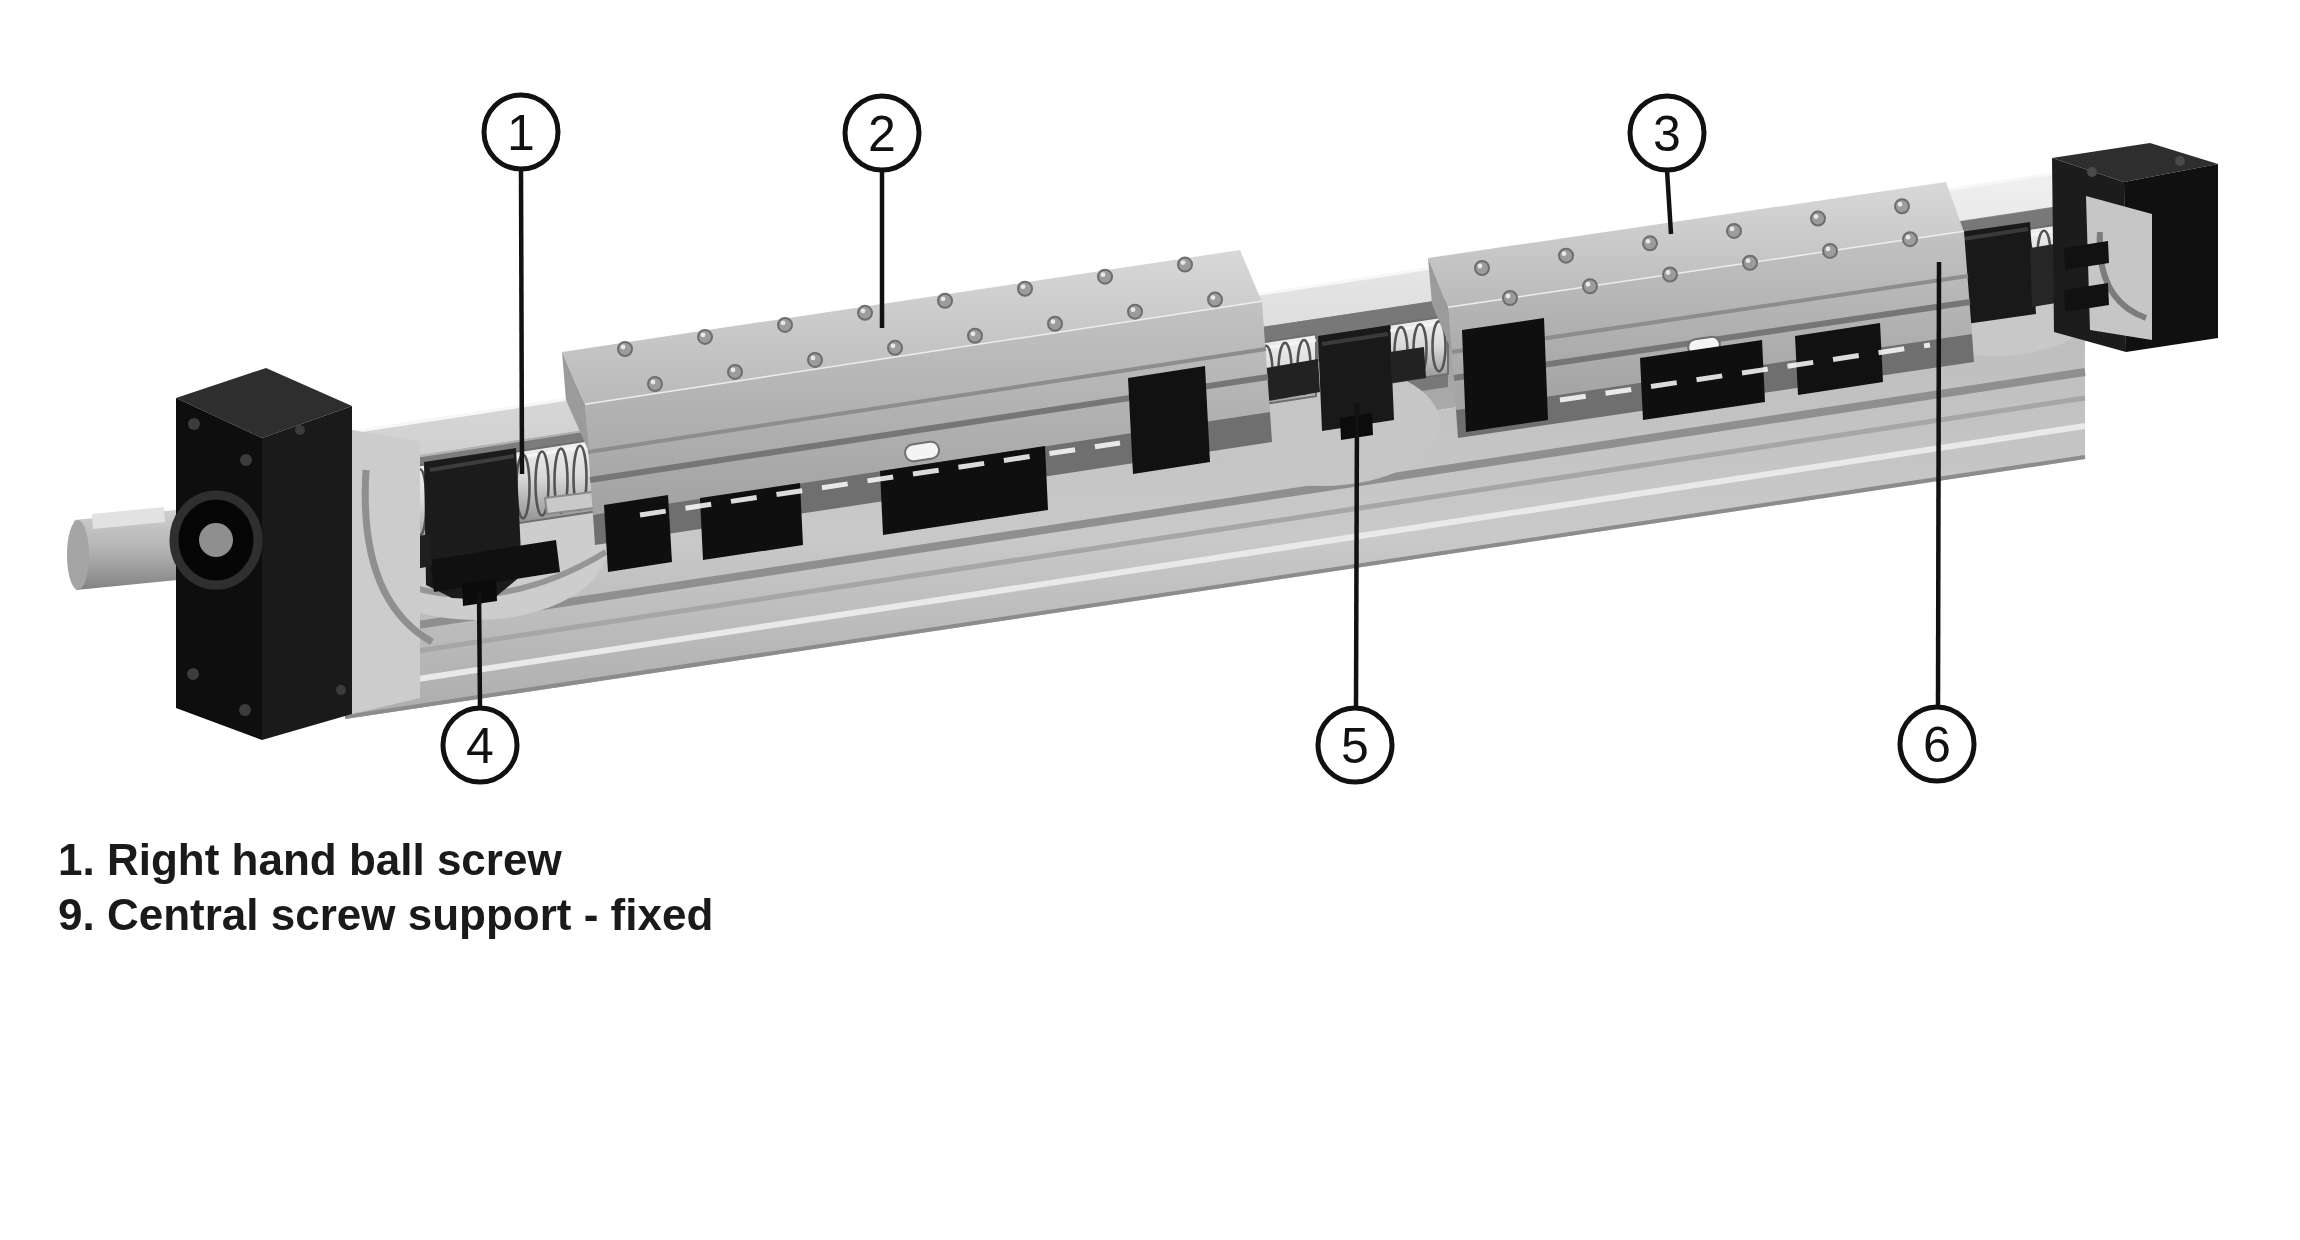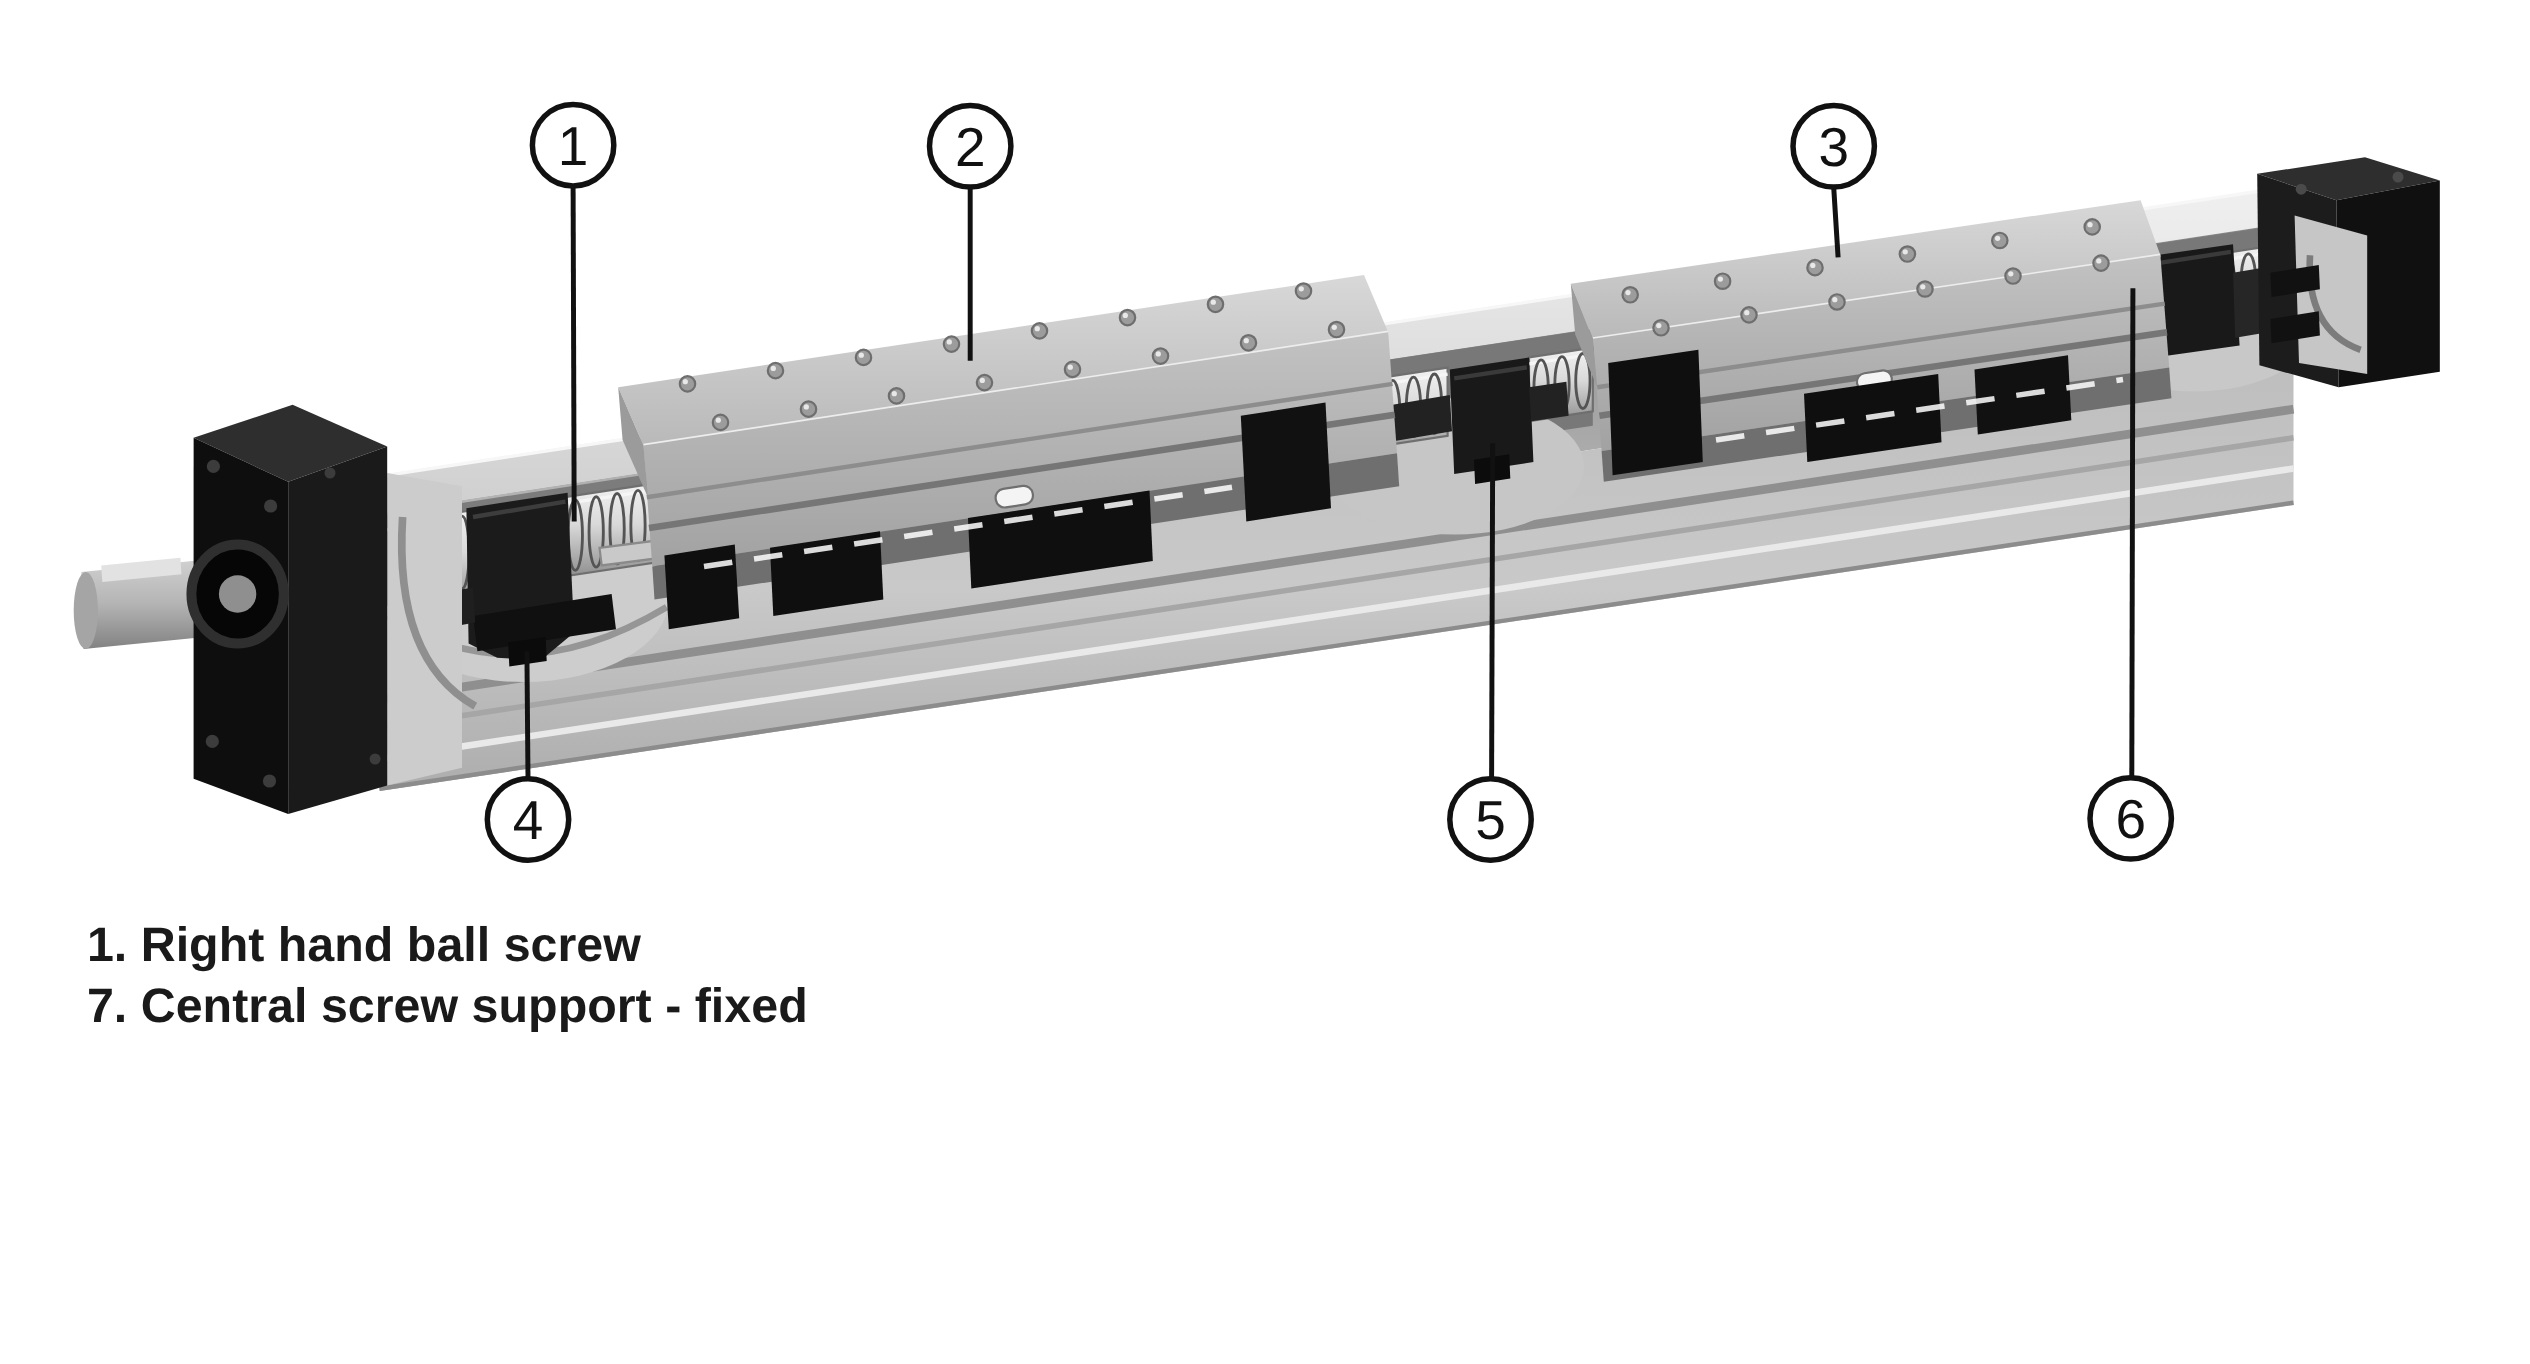--- a/index.html
+++ b/index.html
@@ -6,21 +6,21 @@
   #stage{
     position:relative;
     width:2300px;height:1240px;
     background:#ffffff;
     font-family:"Liberation Sans", sans-serif;
     overflow:hidden;
   }
   #diagram-svg{position:absolute;left:0;top:0;width:2300px;height:1240px;}
   .legend{
     position:absolute;
-    left:79px;
+    left:58px;
     top:833px;
     color:#1a1a1a;
     font-size:44px;
     font-weight:700;
     line-height:54.5px;
     letter-spacing:0px;
     white-space:nowrap;
   }
   .callout-text{
     font-family:"Liberation Sans", sans-serif;
@@ -317,15 +317,15 @@
         <g>
           <line x1="1938" y1="707" x2="1939" y2="262" stroke="#111111" stroke-width="4.5"></line>
           <circle cx="1937" cy="744" r="37" fill="#ffffff" stroke="#111111" stroke-width="5"></circle>
           <text x="1937" y="745" text-anchor="middle" dominant-baseline="central" class="callout-text">6</text>
         </g>
       </g>
   </svg>
 
   <div class="legend">
     <div>1. Right hand ball screw</div>
-    <div>7. Central screw support - fixed</div>
+    <div>9. Central screw support - fixed</div>
   </div>
 </div>
 
 </body></html>

